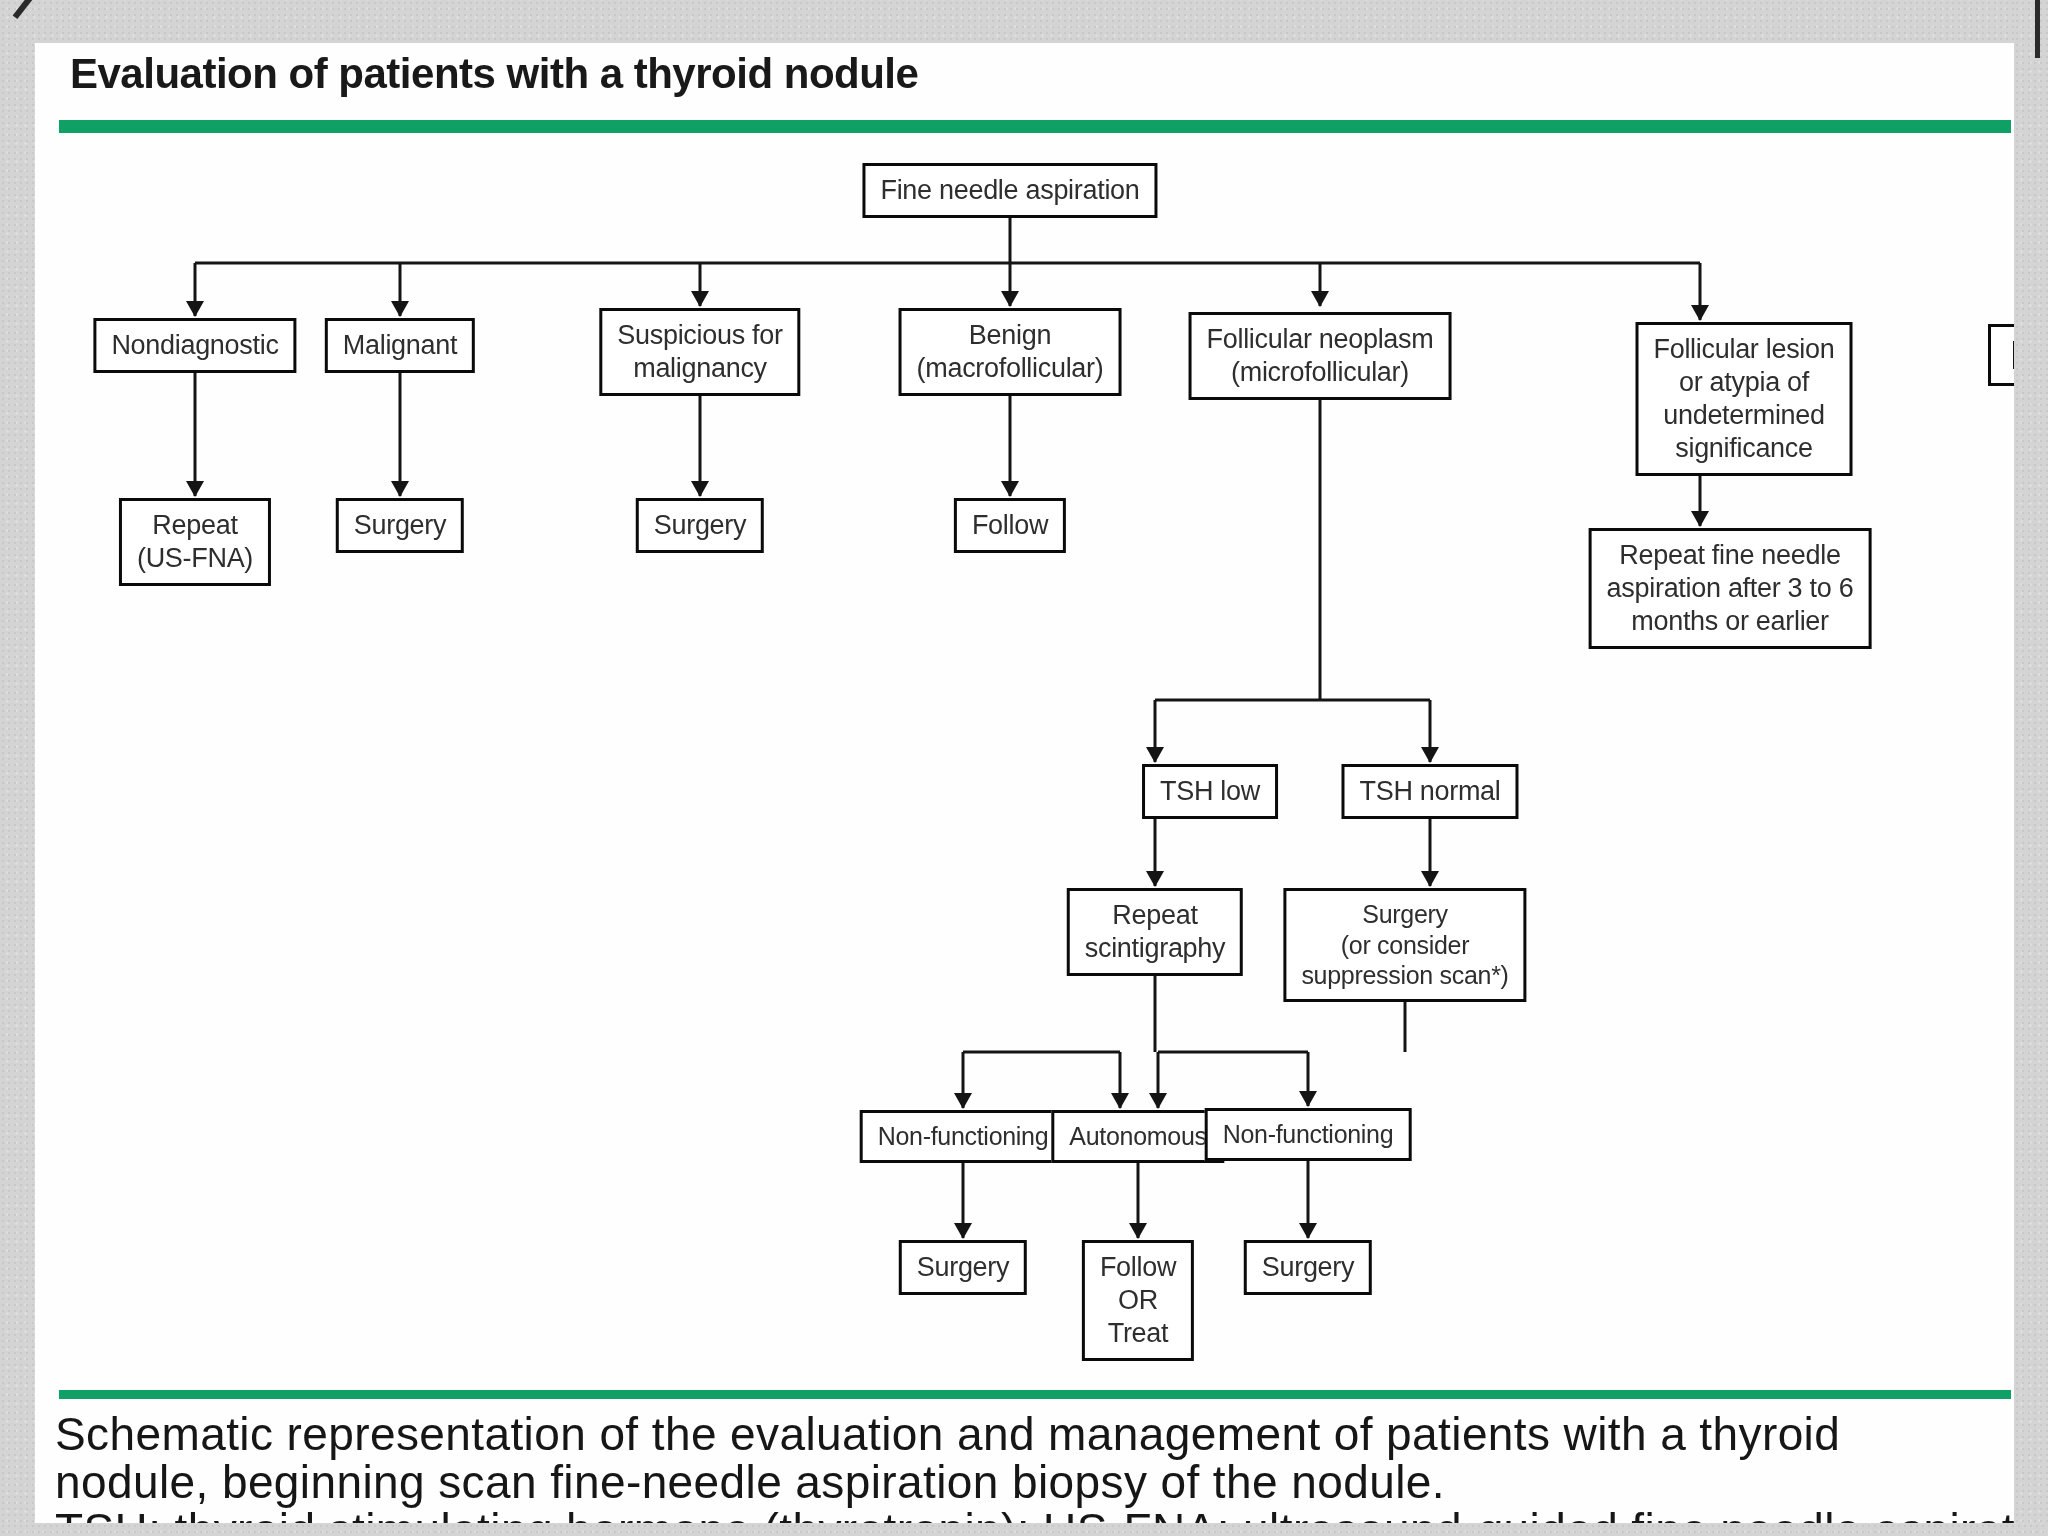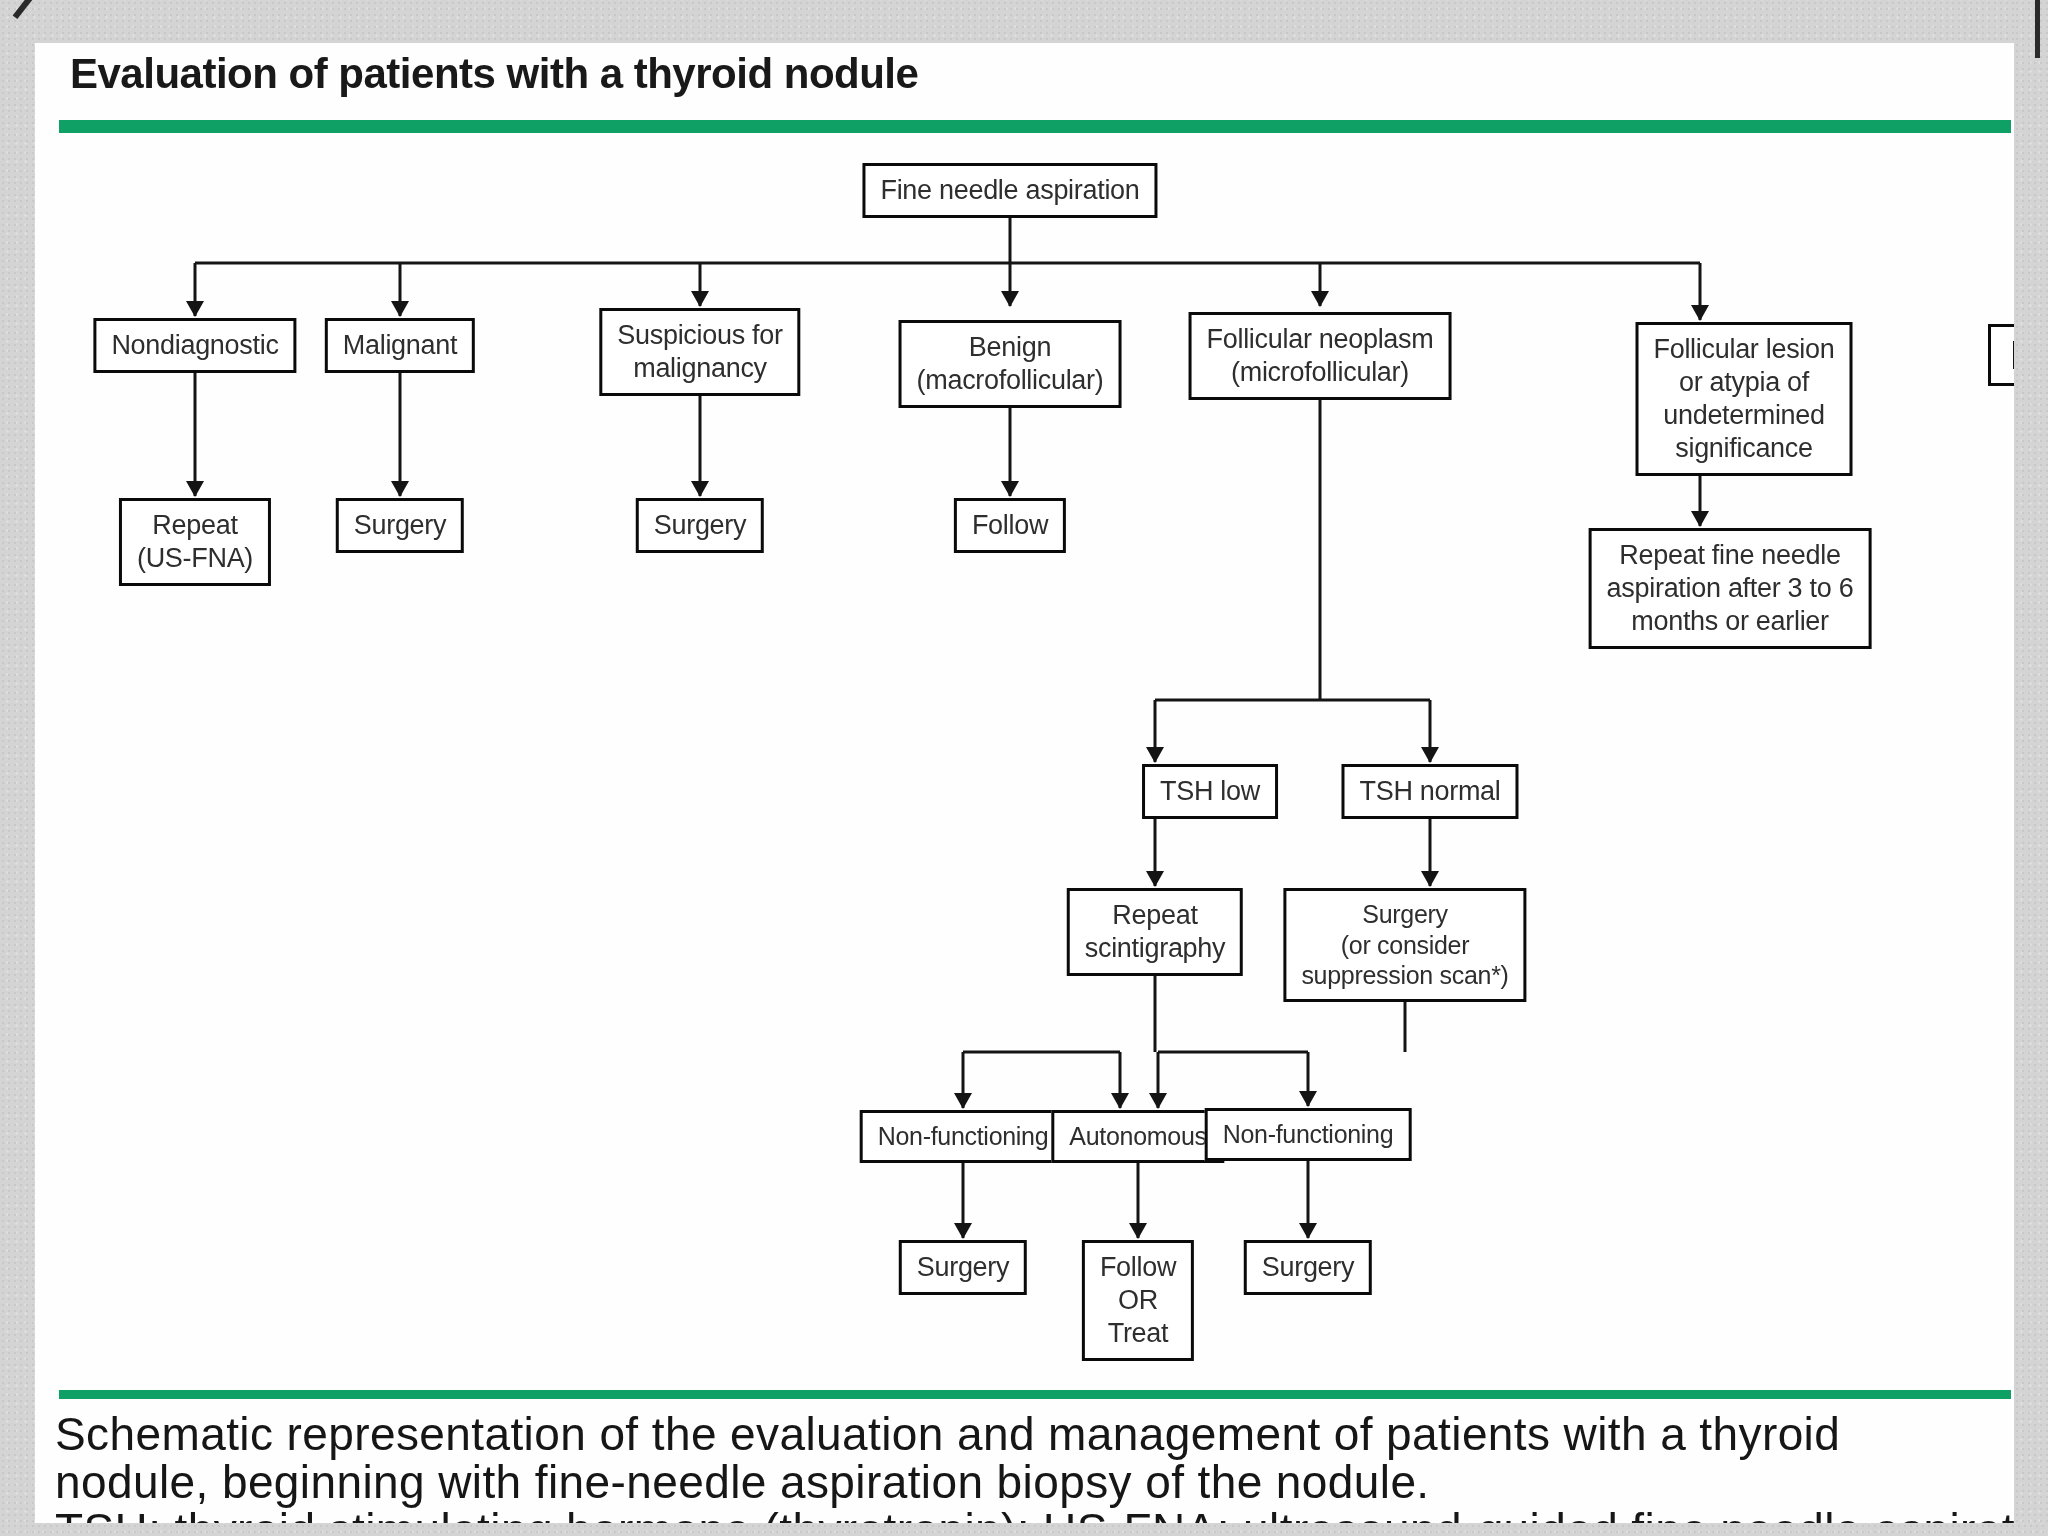--- a/index.html
+++ b/index.html
@@ -129,21 +129,21 @@
 <div class="node" style="left:195px;top:318px;">
   <span>Nondiagnostic</span>
 </div>
 <div class="node" style="left:400px;top:318px;">
   <span>Malignant</span>
 </div>
 <div class="node" style="left:700px;top:308px;">
   <span>Suspicious for</span>
   <span>malignancy</span>
 </div>
-<div class="node" style="left:1010px;top:320px;">
+<div class="node" style="left:1010px;top:308px;">
   <span>Benign</span>
   <span>(macrofollicular)</span>
 </div>
 <div class="node" style="left:1320px;top:312px;">
   <span>Follicular neoplasm</span>
   <span>(microfollicular)</span>
 </div>
 <div class="node" style="left:1744px;top:322px;">
   <span>Follicular lesion</span>
   <span>or atypia of</span>
@@ -208,21 +208,21 @@
   <span>OR</span>
   <span>Treat</span>
 </div>
 <div class="node" style="left:1308px;top:1240px;">
   <span>Surgery</span>
 </div>
 
 <div class="bar bottom-bar" style="background-color: rgb(15, 160, 101);"></div>
 
 <div class="caption l1">Schematic representation of the evaluation and management of patients with a thyroid</div>
-<div class="caption l2">nodule, beginning with fine-needle aspiration biopsy of the nodule.</div>
+<div class="caption l2">nodule, beginning scan fine-needle aspiration biopsy of the nodule.</div>
 <div class="caption-clip">
   <span>TSH: thyroid stimulating hormone (thyrotropin); US-FNA: ultrasound-guided fine needle aspiration</span>
 </div>
 
 <div class="frame top"></div>
 <div class="frame left"></div>
 <div class="frame right"></div>
 <div class="frame bottom"></div>
 <div class="streak tl"></div>
 <div class="streak tr"></div>

